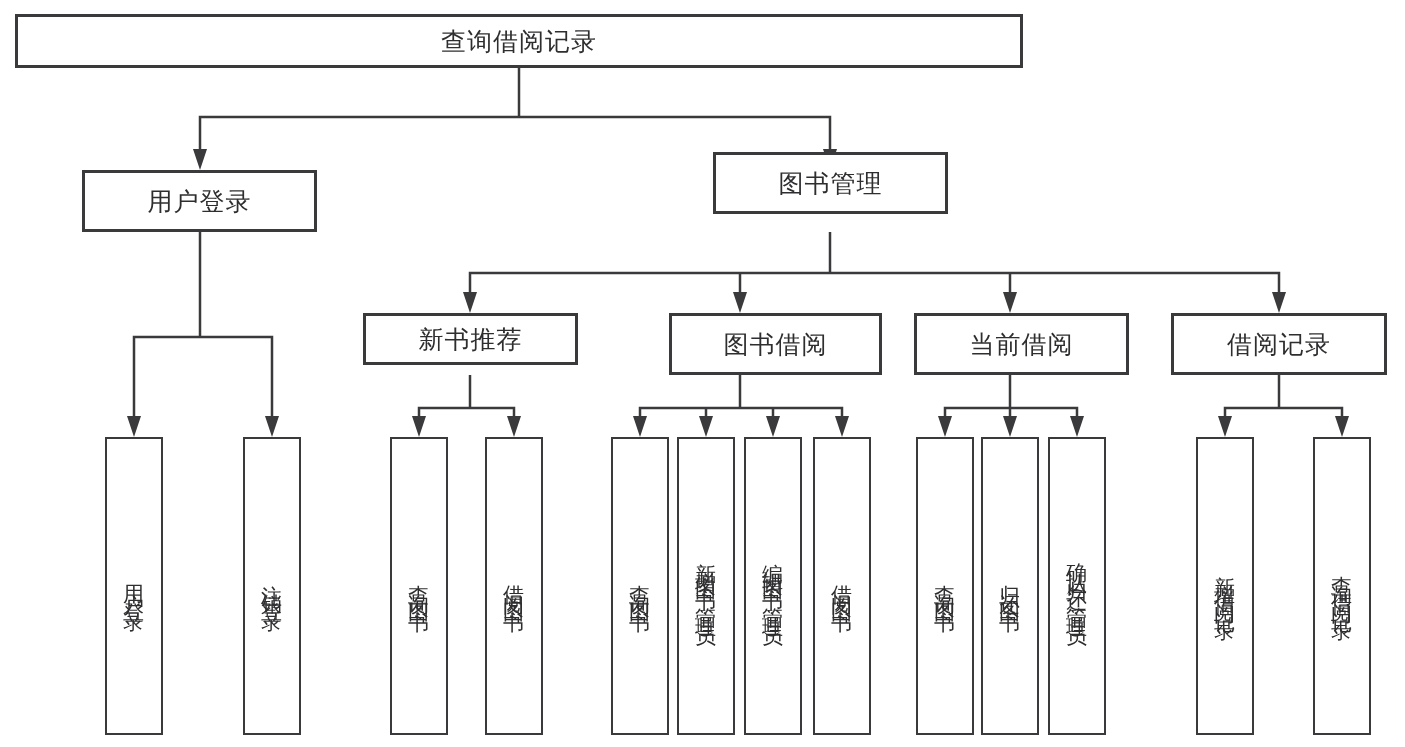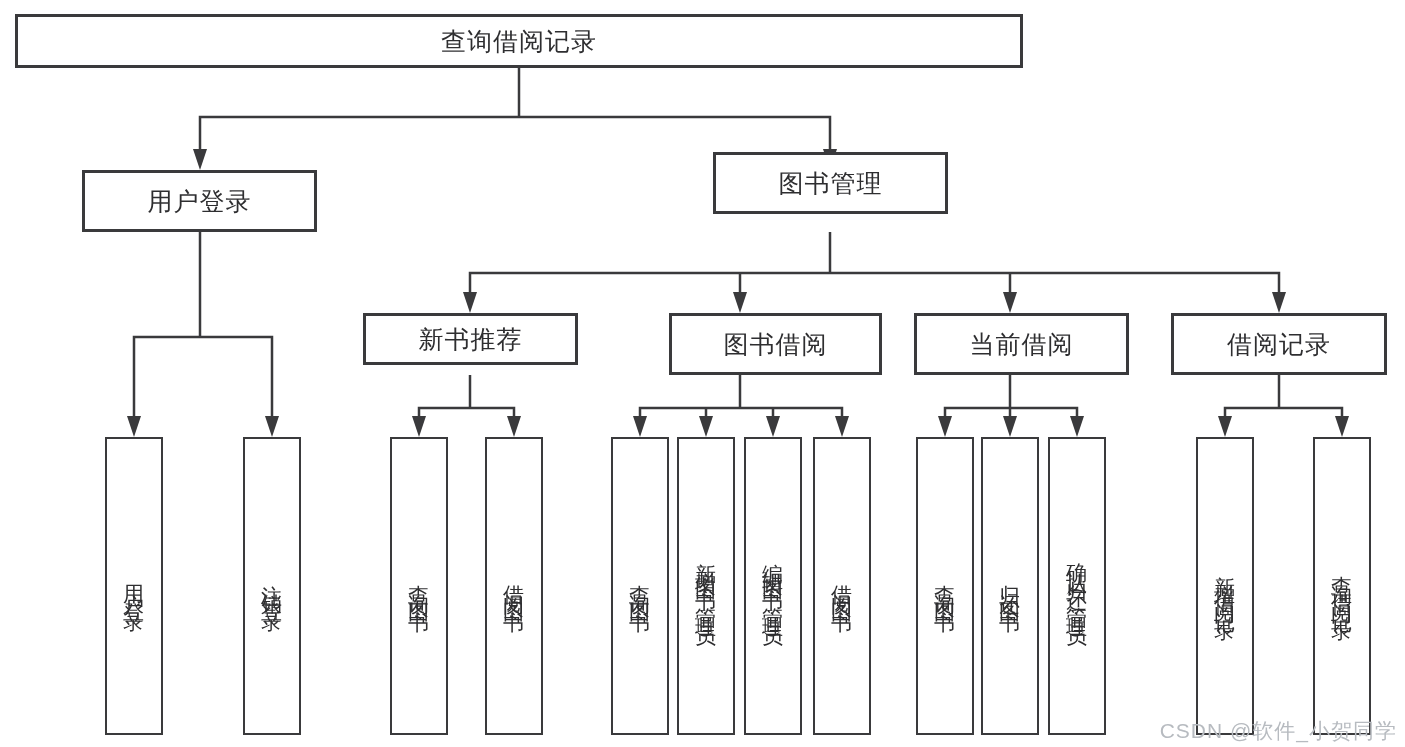--- a/index.html
+++ b/index.html
@@ -179,15 +179,14 @@
     <span class="vtext">确认归还（管理员）</span>
   </div>
 
   <div class="node vbox" style="left:1196px; top:437px; width:58px; height:298px;">
     <span class="vtext">新增借阅记录</span>
   </div>
   <div class="node vbox" style="left:1313px; top:437px; width:58px; height:298px;">
     <span class="vtext">查询借阅记录</span>
   </div>
 
-  <div class="watermark">CSDN @软件_小贺同学</div>
 
 </div>
 
 </body></html>

